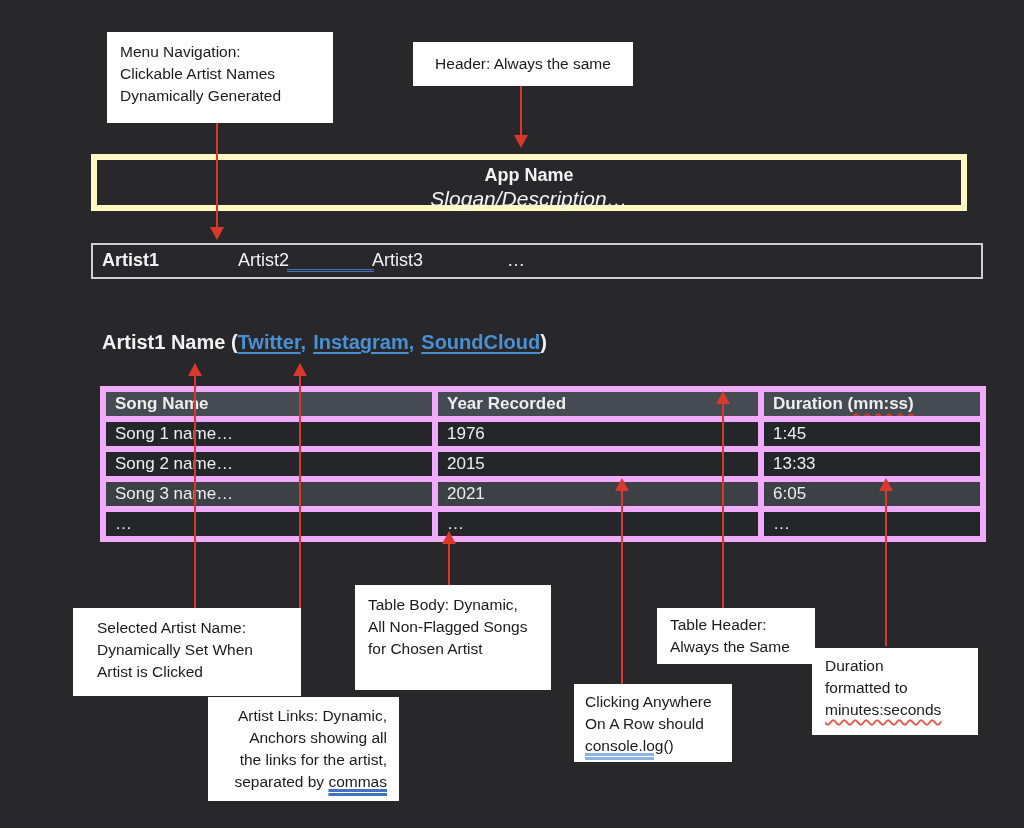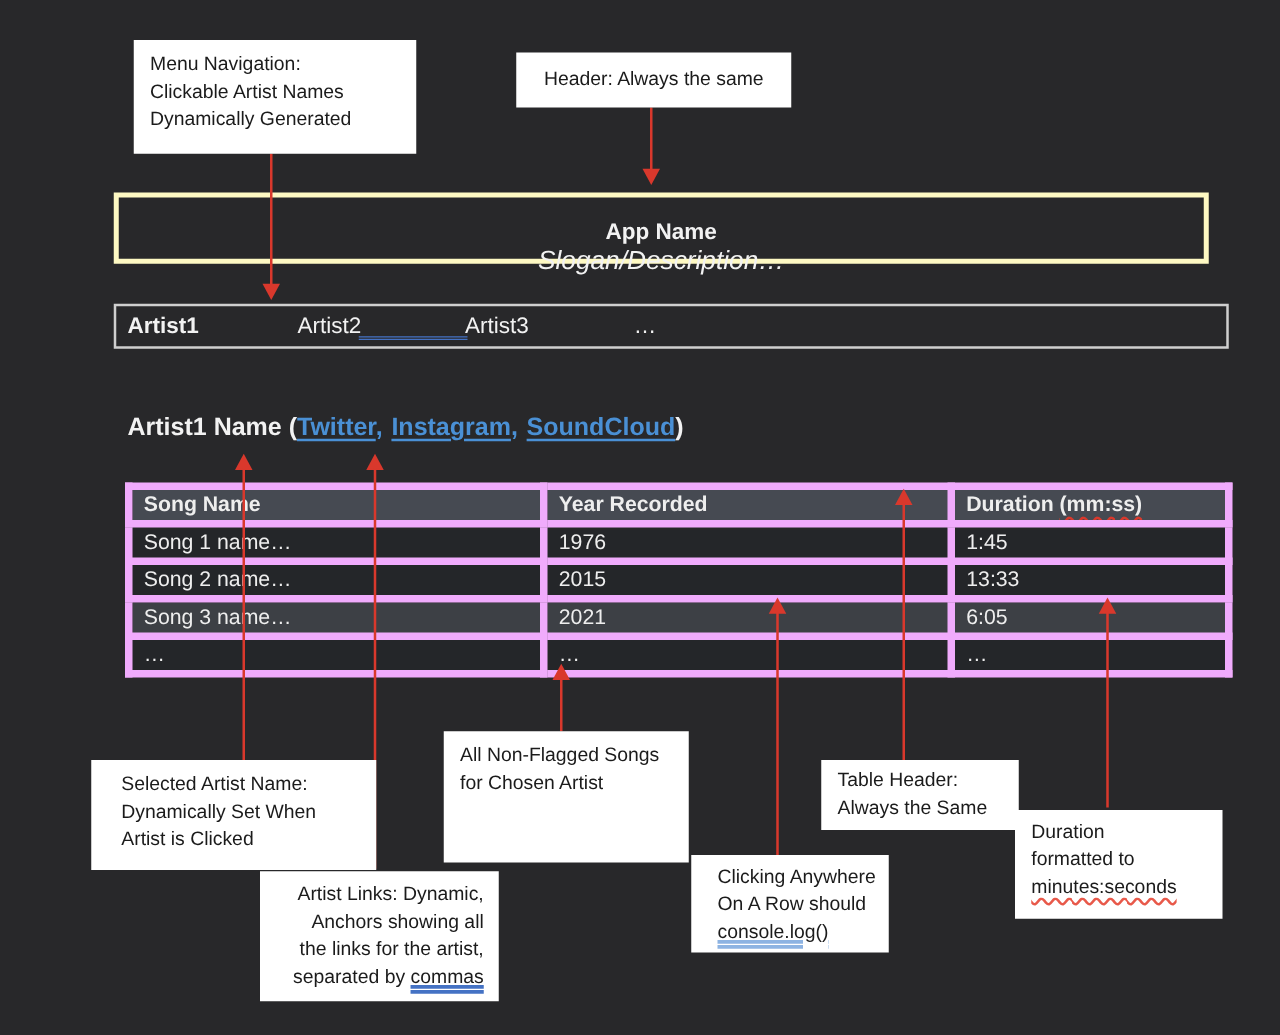--- a/index.html
+++ b/index.html
@@ -44,22 +44,22 @@
   .arrow { position:absolute; width:14px; z-index:20; }
   .arrow .shaft { position:absolute; left:6px; width:2px; background:#d9382c; }
   .arrow .head  { position:absolute; left:0; width:0; height:0;
                   border-left:7px solid transparent; border-right:7px solid transparent; }
   .arrow .head.down { border-top:13px solid #d9382c; }
   .arrow .head.up   { border-bottom:13px solid #d9382c; }
 
   
   .app-header {
     position:absolute; left:91px; top:154px; width:876px; height:57px;
-    border:4px solid #fef9c3; text-align:center; color:#f2f2f2;
-    padding-top:16px; z-index:5;
+    border:6px solid #fef9c3; text-align:center; color:#f2f2f2;
+    padding-top:4px; z-index:5;
   }
   .app-header .app-name { font-size:18px; font-weight:bold; line-height:23px; }
   .app-header .slogan   { font-size:21px; font-style:italic; line-height:23px; }
 
   
   .nav-bar {
     position:absolute; left:91px; top:243px; width:892px; height:36px;
     border:2px solid #cfcfcf; color:#f2f2f2; font-size:18px; z-index:5;
   }
   .nav-item { position:absolute; top:0; line-height:31px; cursor:pointer; }
@@ -202,25 +202,26 @@
 </div>
 
 <div class="callout" style="left:208px; top:697px; width:191px; height:104px; padding:8px 12px;text-align:right;">
   <div class="ln">Artist Links: Dynamic,</div>
   <div class="ln">Anchors showing all</div>
   <div class="ln">the links for the artist,</div>
   <div class="ln"><span>separated by </span><span class="u-dbl-blue">commas</span></div>
 </div>
 
 <div class="callout" style="left:355px; top:585px; width:196px; height:105px;">
+  <div class="ln">Table Body: Dynamic,</div>
   <div class="ln">All Non-Flagged Songs</div>
   <div class="ln">for Chosen Artist</div>
 </div>
 
-<div class="callout" style="left:553px; top:684px; width:158px; height:78px; padding:7px 21px;">
+<div class="callout" style="left:574px; top:684px; width:158px; height:78px; padding:7px 11px;">
   <div class="ln">Clicking Anywhere</div>
   <div class="ln">On A Row should</div>
   <div class="ln u-dbl-lightblue">console.log()</div>
 </div>
 
 <div class="callout" style="left:657px; top:608px; width:158px; height:56px; padding:6px 13px;">
   <div class="ln">Table Header:</div>
   <div class="ln">Always the Same</div>
 </div>
 

